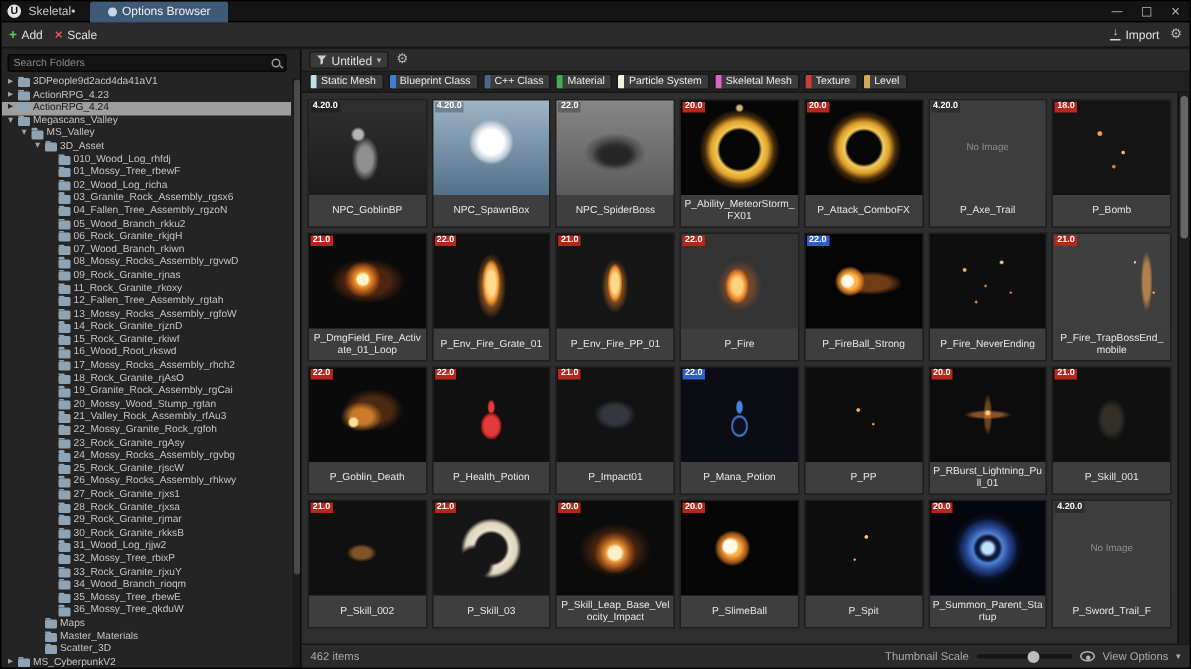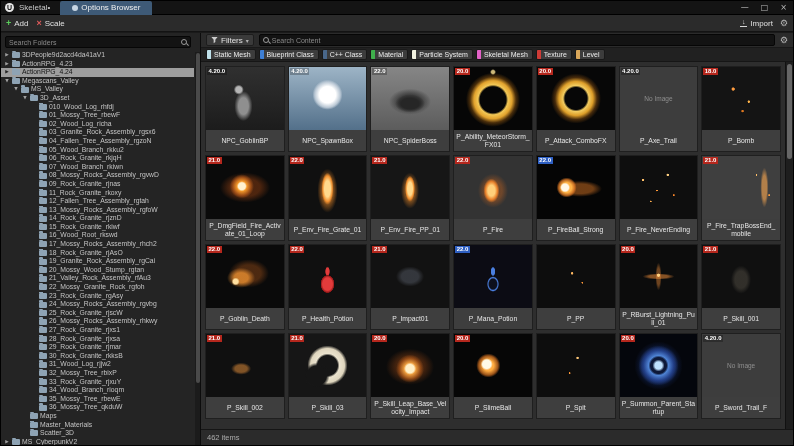--- a/index.html
+++ b/index.html
@@ -495,26 +495,22 @@
       <div class="side-scroll">
         <div class="side-scroll-thumb"></div>
       </div>
     </div>
 
     <div class="main">
 
       <div class="filters-row">
         <div class="filters-btn">
           <span class="icon-funnel"></span>
-          <span>Filters</span>
+          <span>Untitled</span>
           <span class="caret">▾</span>
-        </div>
-        <div class="searchbox">
-          <span class="icon-search"></span>
-          <input placeholder="Search Content" style="">
         </div>
         <span class="gear-glyph">⚙</span>
       </div>
 
       <div class="chips-row">
   <div class="chip">
     <span class="chip-bar" style="background: rgb(191, 224, 234);"></span>
     <span class="chip-label">Static Mesh</span>
   </div>
 
@@ -780,17 +776,26 @@
     <div class="asset-name">P_Sword_Trail_F</div>
   </div>
 </div>
         <div class="vscroll">
           <div class="vscroll-thumb"></div>
         </div>
       </div>
 
       <div class="statusbar">
         <span>462 items</span>
+        <div class="status-right">
+          <span>Thumbnail Scale</span>
+          <div class="slider">
+            <div class="slider-handle"></div>
+          </div>
+          <span class="icon-eye"></span>
+          <span>View Options</span>
+          <span class="caret">▾</span>
+        </div>
       </div>
 
     </div>
   </div>
 </div>
 
 </body></html>

